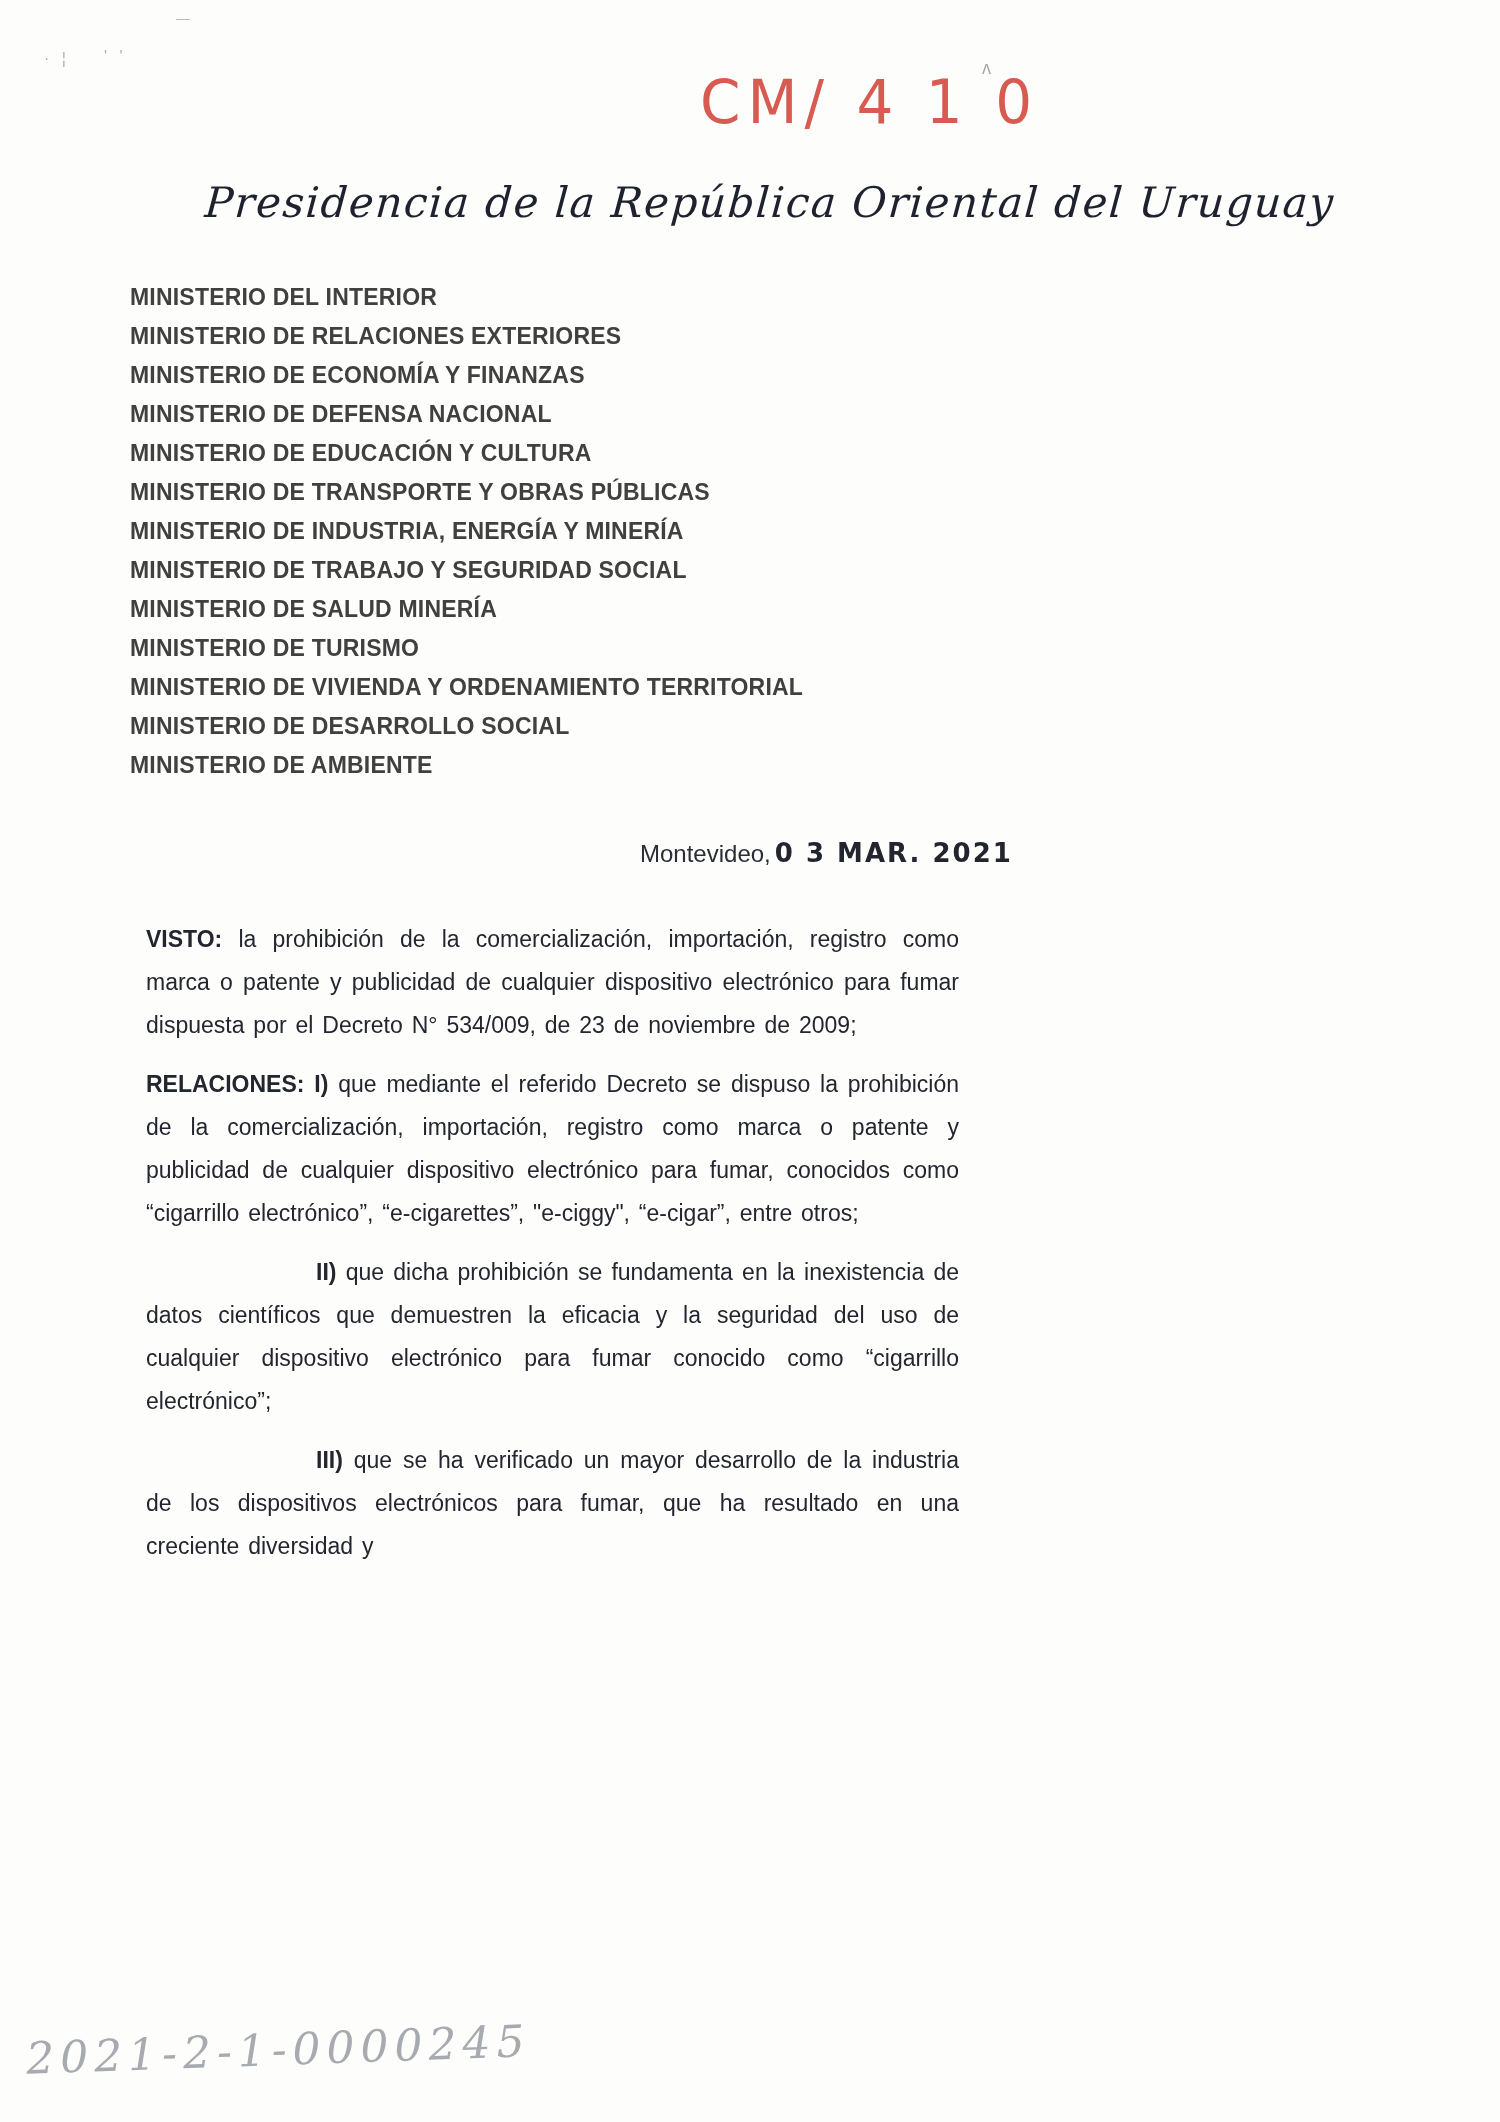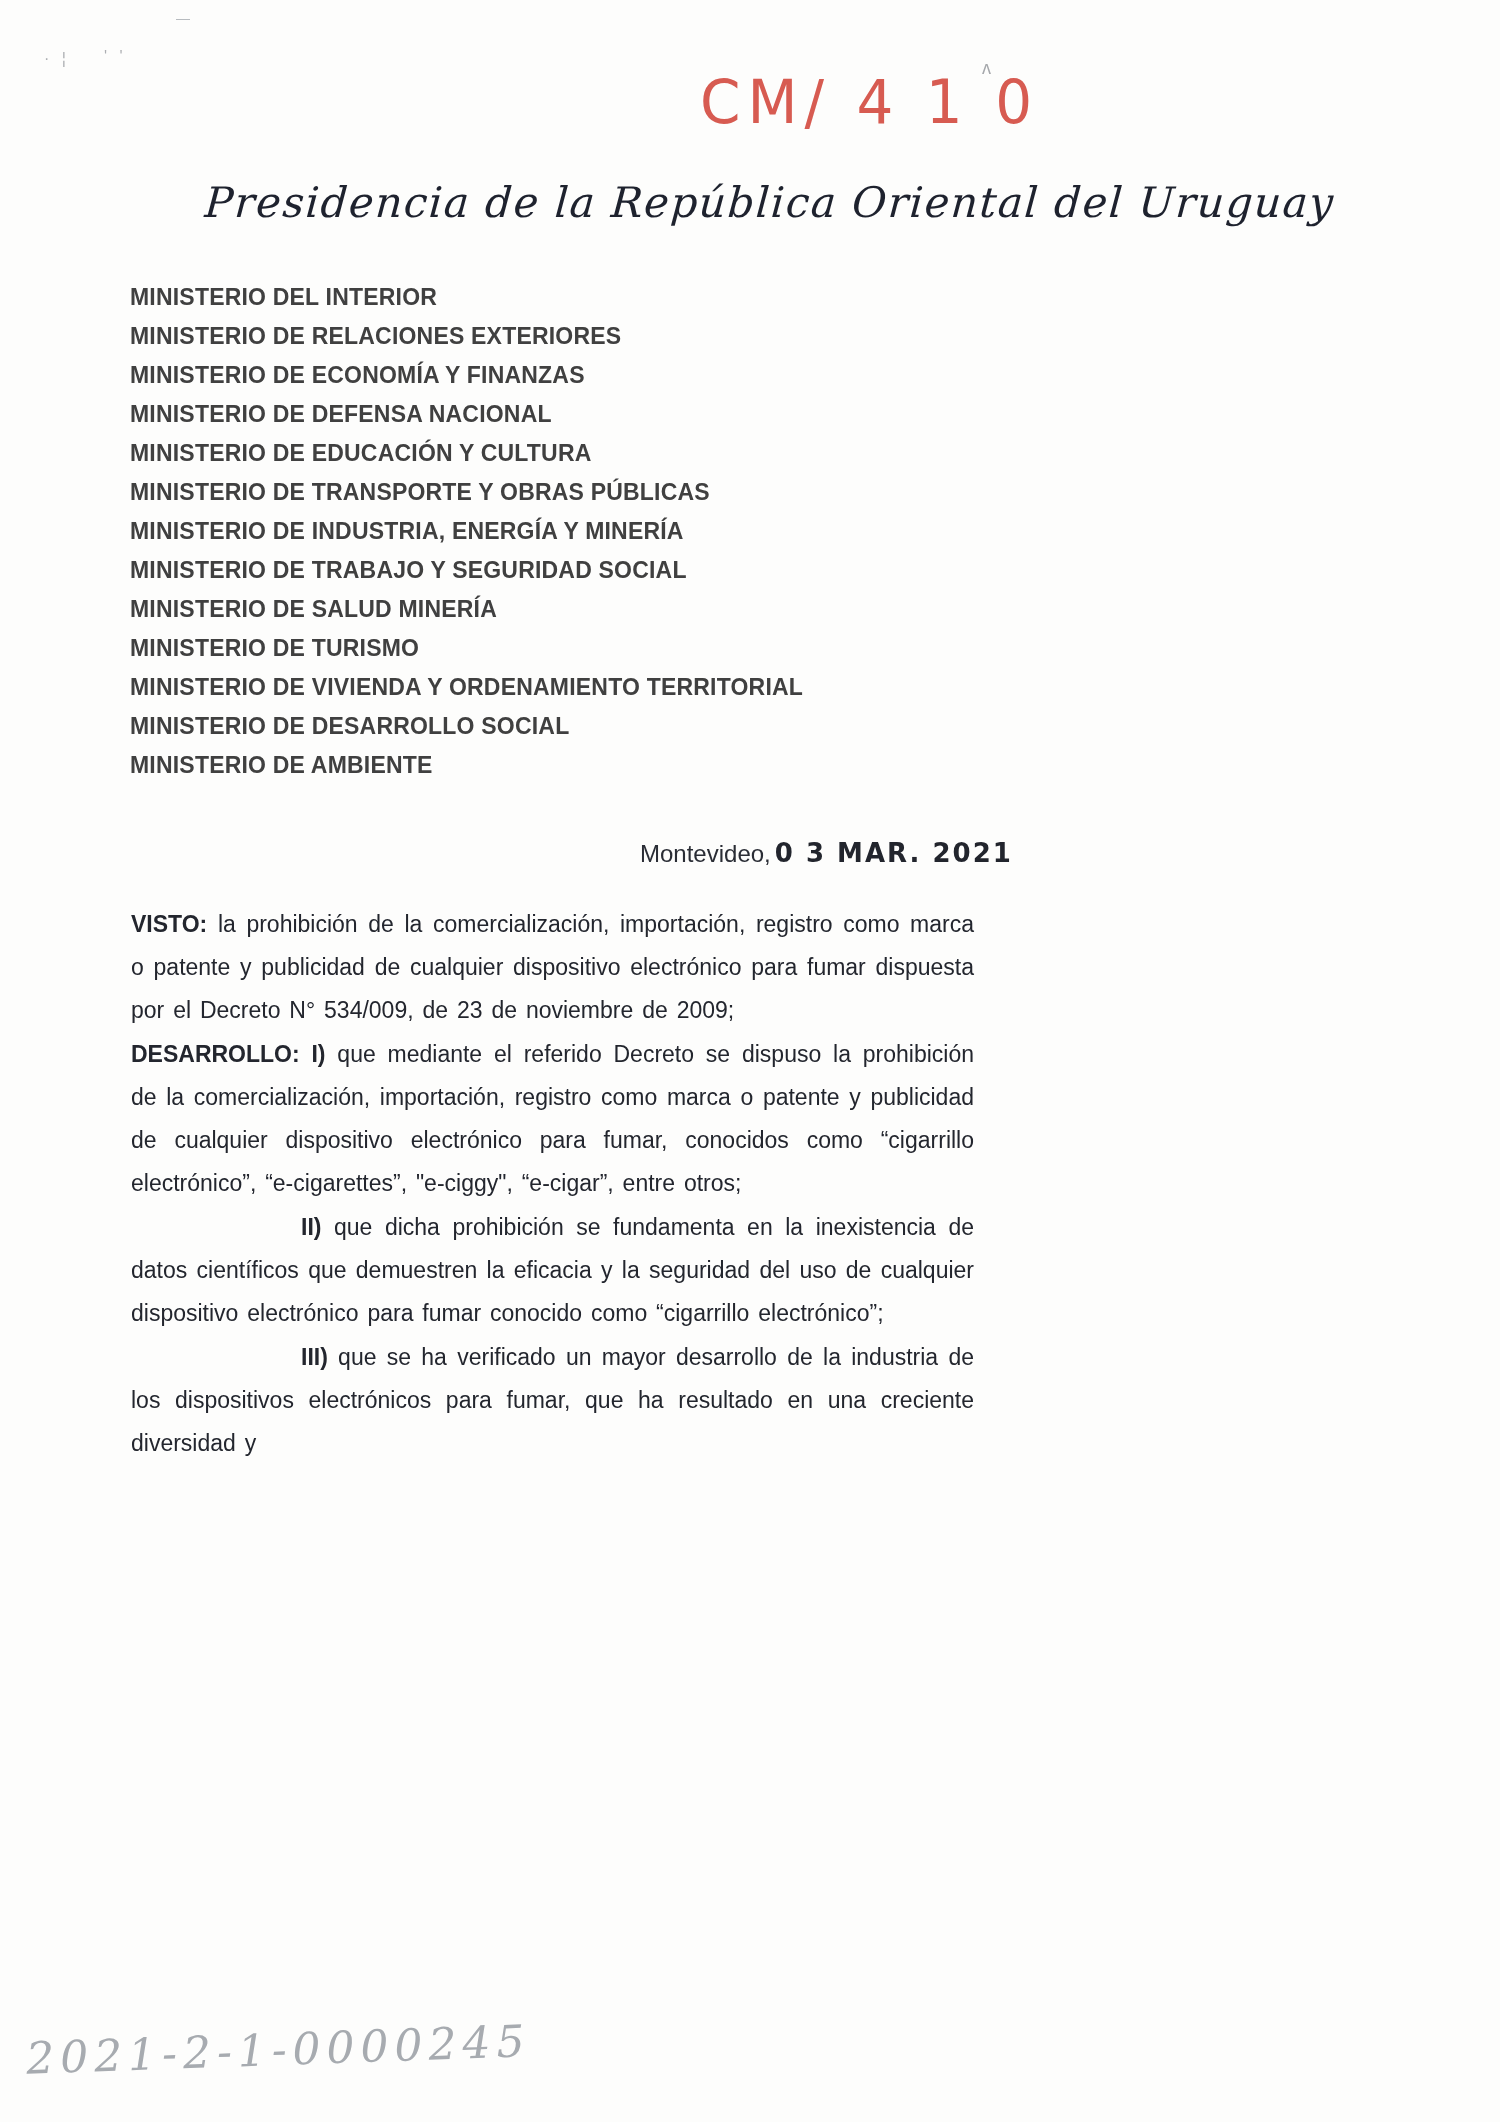--- a/index.html
+++ b/index.html
@@ -86,21 +86,21 @@
     position: absolute;
     left: 130px;
     top: 902px;
     width: 845px;
     font-size: 23px;
     line-height: 43px;
     text-align: justify;
     word-spacing: 2.5px;
     color: #23262e;
   }
-  .body-text p { margin: 1px; }
+  .body-text p { margin: 16px; }
   .body-text p.indent { text-indent: 170px; }
   .body-text .lead { font-weight: 700; }
 
   
   .handwritten {
     position: absolute;
     left: 26px;
     top: 2024px;
     font-family: "DejaVu Serif", serif;
     font-style: italic;
@@ -141,20 +141,20 @@
     <div>MINISTERIO DE AMBIENTE</div>
   </div>
 
   <div class="dateline">
     <span class="city">Montevideo,</span>
     <span class="date-stamp">0 3 MAR. 2021</span>
   </div>
 
   <div class="body-text">
     <p class="para"><b class="lead">VISTO:</b><span> la prohibición de la comercialización, importación, registro como marca o patente y publicidad de cualquier dispositivo electrónico para fumar dispuesta por el Decreto N° 534/009, de 23 de noviembre de 2009;</span></p>
-    <p class="para"><b class="lead">DESARROLLO: I)</b><span> que mediante el referido Decreto se dispuso la prohibición de la comercialización, importación, registro como marca o patente y publicidad de cualquier dispositivo electrónico para fumar, conocidos como “cigarrillo electrónico”, “e-cigarettes”, "e-ciggy", “e-cigar”, entre otros;</span></p>
+    <p class="para"><b class="lead">RELACIONES: I)</b><span> que mediante el referido Decreto se dispuso la prohibición de la comercialización, importación, registro como marca o patente y publicidad de cualquier dispositivo electrónico para fumar, conocidos como “cigarrillo electrónico”, “e-cigarettes”, "e-ciggy", “e-cigar”, entre otros;</span></p>
     <p class="para indent"><b class="lead">II)</b><span> que dicha prohibición se fundamenta en la inexistencia de datos científicos que demuestren la eficacia y la seguridad del uso de cualquier dispositivo electrónico para fumar conocido como “cigarrillo electrónico”;</span></p>
     <p class="para indent"><b class="lead">III)</b><span> que se ha verificado un mayor desarrollo de la industria de los dispositivos electrónicos para fumar, que ha resultado en una creciente diversidad y</span></p>
   </div>
 
   <div class="handwritten">2021-2-1-0000245</div>
 
 </div>
 
 </body></html>

